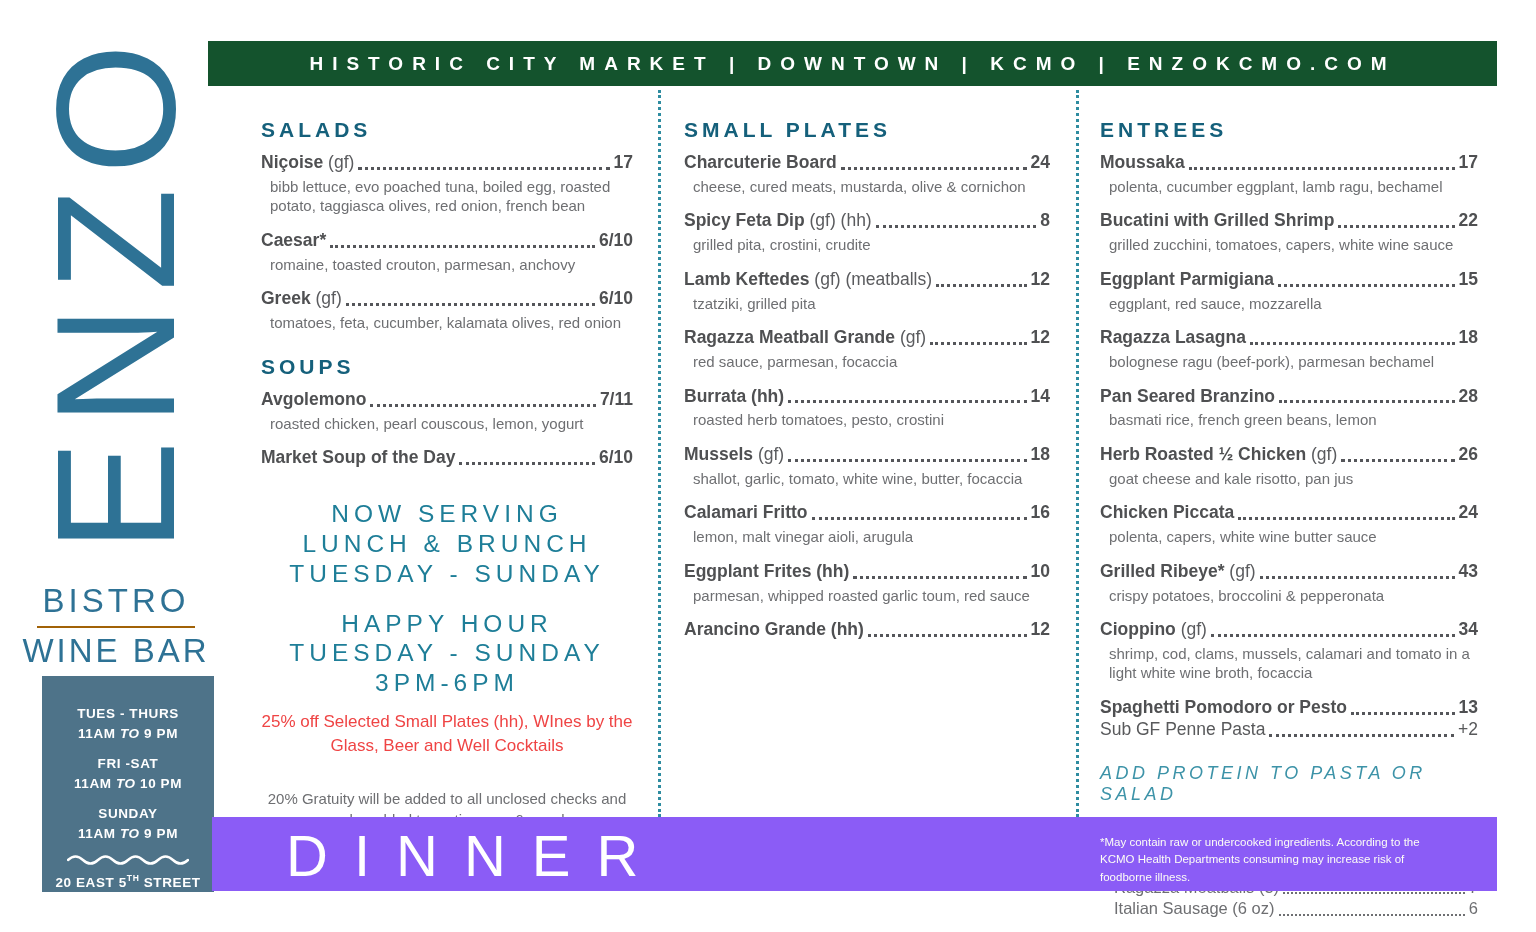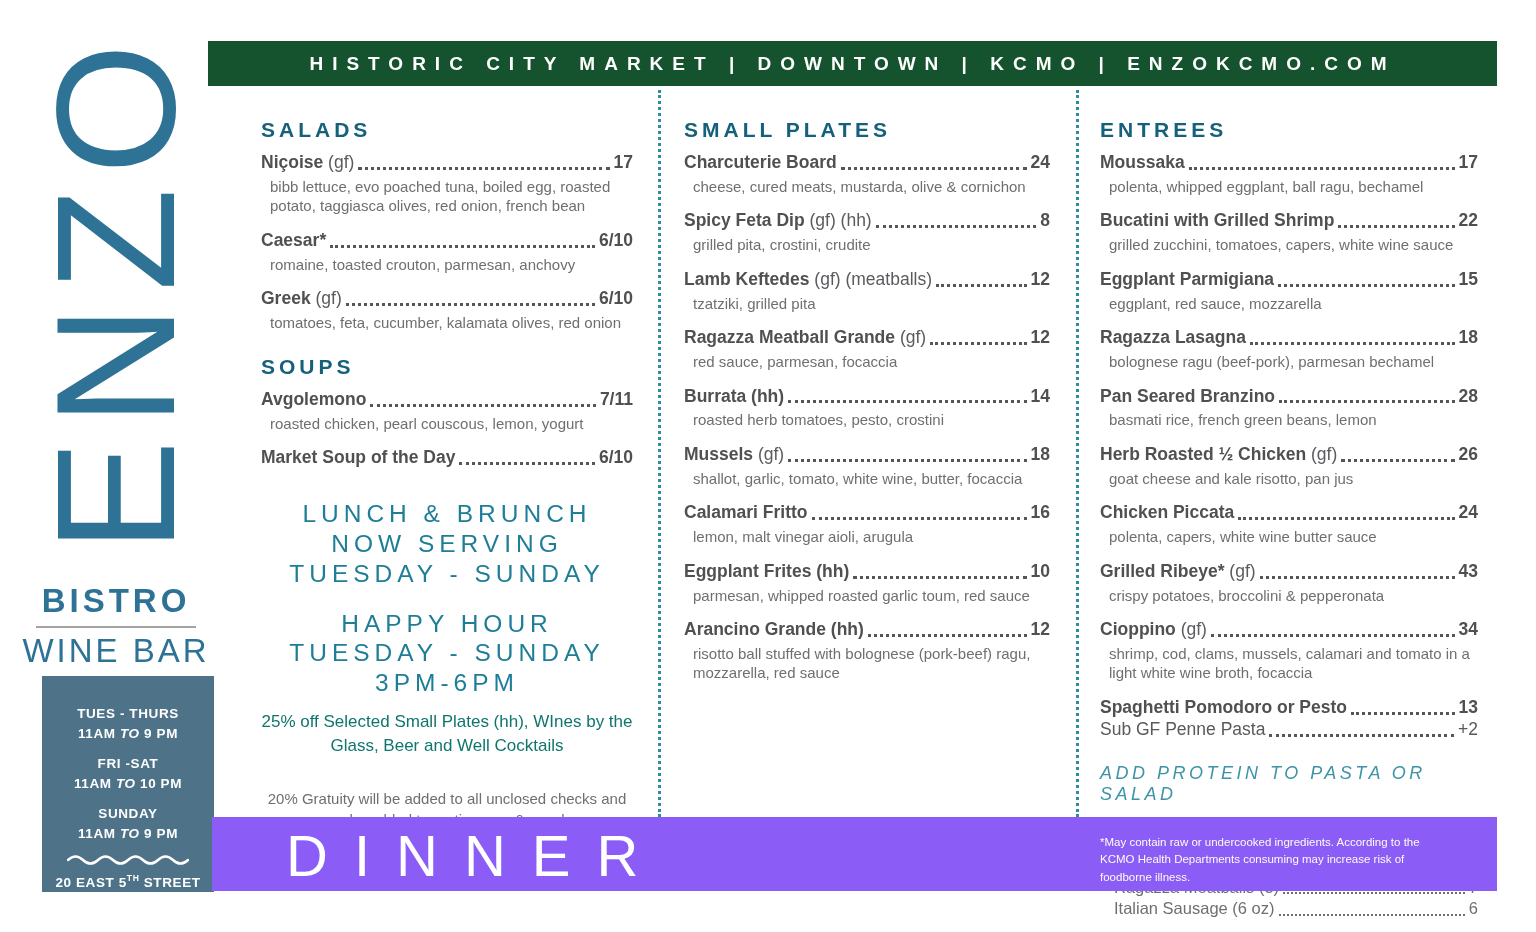--- a/index.html
+++ b/index.html
@@ -10,22 +10,22 @@
   .top-bar{position:absolute;left:208px;top:41px;width:1289px;height:45px;background:#14532d;
            color:#fff;display:flex;align-items:center;justify-content:center;
            font-weight:bold;font-size:19px;letter-spacing:9px;white-space:nowrap;}
 
   
   .logo-wrap{position:absolute;left:6px;top:8px;width:220px;height:565px;
              display:flex;align-items:center;justify-content:center;}
   .logo-text{transform:rotate(-90deg);white-space:nowrap;color:#2e7295;
              font-size:168px;letter-spacing:14px;font-weight:400;line-height:1;}
   .bistro-block{position:absolute;left:0px;top:582px;width:232px;text-align:center;color:#2e7295;}
-  .bistro-line1{display:inline-block;font-size:33px;letter-spacing:4px;font-weight:700;
-                padding:0 6px 6px;border-bottom:2px solid #a3a3a3;}
+  .bistro-line1{display:inline-block;font-size:33px;letter-spacing:4px;font-weight:400;
+                padding:0 6px 6px;border-bottom:2px solid #a16207;}
   .bistro-line2{display:block;font-size:33px;letter-spacing:3px;font-weight:400;margin-top:4px;}
 
   .hours-box{position:absolute;left:42px;top:676px;width:172px;height:216px;background:#4e7389;
              color:#fff;text-align:center;box-sizing:border-box;padding-top:28px;
              font-weight:bold;font-size:13.5px;letter-spacing:0.6px;}
   .hours-group{margin-bottom:11px;line-height:1.45;}
   .hours-group i{font-style:italic;}
   .wave{display:block;margin:6px auto 6px;}
   .addr{line-height:1.45;}
   .addr sup{font-size:8.5px;}
@@ -58,21 +58,21 @@
   .protein-items .mi{margin-bottom:1px;}
   .protein-items .mi-row{font-size:16.5px;color:#6e6f72;}
   .protein-items .mi-name,.protein-items .mi-price{font-weight:400;color:#6e6f72;}
   .protein-items .mi-dots{border-color:#6e6f72;border-width:2px;margin-bottom:3px;}
   .protein-heading{color:#3d93a8;font-size:18px;letter-spacing:3.5px;font-weight:400;margin:16px 0 8px;font-style:italic;}
 
   .announce{text-align:center;color:#1e7e98;font-size:24.5px;letter-spacing:5px;
             line-height:1.22;font-weight:400;}
   .announce-1{margin-top:30px;}
   .announce-2{margin-top:20px;}
-  .hh-note{text-align:center;color:#0f766e;font-size:17px;margin-top:12px;line-height:1.4;}
+  .hh-note{text-align:center;color:#ef4444;font-size:17px;margin-top:12px;line-height:1.4;}
   .gratuity{text-align:center;color:#6e6f72;font-size:15px;margin-top:30px;line-height:1.45;padding:0 4px;}
 
   
   .green-bar{position:absolute;left:212px;top:817px;width:1285px;height:74px;background:#8b5cf6;}
   .dinner{position:absolute;left:74px;top:2px;color:#fff;font-size:58px;letter-spacing:26px;
           font-weight:400;line-height:74px;}
   .disclaimer{position:absolute;left:888px;top:17px;width:326px;color:#fdfdf6;
               font-size:11.5px;line-height:1.5;}
 </style>
 </head>
@@ -162,22 +162,22 @@
           <div class="mi">
             <div class="mi-row">
               <span class="mi-name">Market Soup of the Day</span>
               <span class="mi-dots"></span>
               <span class="mi-price">6/10</span>
             </div>
           </div>
         </div>
     </div>
     <div class="announce announce-1">
+      <div>NOW SERVING</div>
       <div>LUNCH &amp; BRUNCH</div>
-      <div>NOW SERVING</div>
       <div>TUESDAY - SUNDAY</div>
     </div>
     <div class="announce announce-2">
       <div>HAPPY HOUR</div>
       <div>TUESDAY - SUNDAY</div>
       <div>3PM-6PM</div>
     </div>
     <div class="hh-note">25% off Selected Small Plates (hh), WInes by the Glass, Beer and Well Cocktails</div>
     <div class="gratuity">20% Gratuity will be added to all unclosed checks and may be added to parties over 6 people.</div>
   </div>
@@ -249,37 +249,36 @@
               <span class="mi-price">10</span>
             </div>
             <div class="mi-desc">parmesan, whipped roasted garlic toum, red sauce</div>
           </div>
           <div class="mi">
             <div class="mi-row">
               <span class="mi-name">Arancino Grande (hh)</span>
               <span class="mi-dots"></span>
               <span class="mi-price">12</span>
             </div>
-            <div class="mi-desc">risotto ball stuffed with bolognese (pork-beef) ragu, mozzarella, red sauce</div>
           </div>
         </div>
     </div>
   </div>
 
   <div class="col col3">
     <div class="sec">
       <h2 class="sec-heading">ENTREES</h2>
       <div>
           <div class="mi">
             <div class="mi-row">
               <span class="mi-name">Moussaka</span>
               <span class="mi-dots"></span>
               <span class="mi-price">17</span>
             </div>
-            <div class="mi-desc">polenta, whipped eggplant, ball ragu, bechamel</div>
+            <div class="mi-desc">polenta, cucumber eggplant, lamb ragu, bechamel</div>
           </div>
           <div class="mi">
             <div class="mi-row">
               <span class="mi-name">Bucatini with Grilled Shrimp</span>
               <span class="mi-dots"></span>
               <span class="mi-price">22</span>
             </div>
             <div class="mi-desc">grilled zucchini, tomatoes, capers, white wine sauce</div>
           </div>
           <div class="mi">

